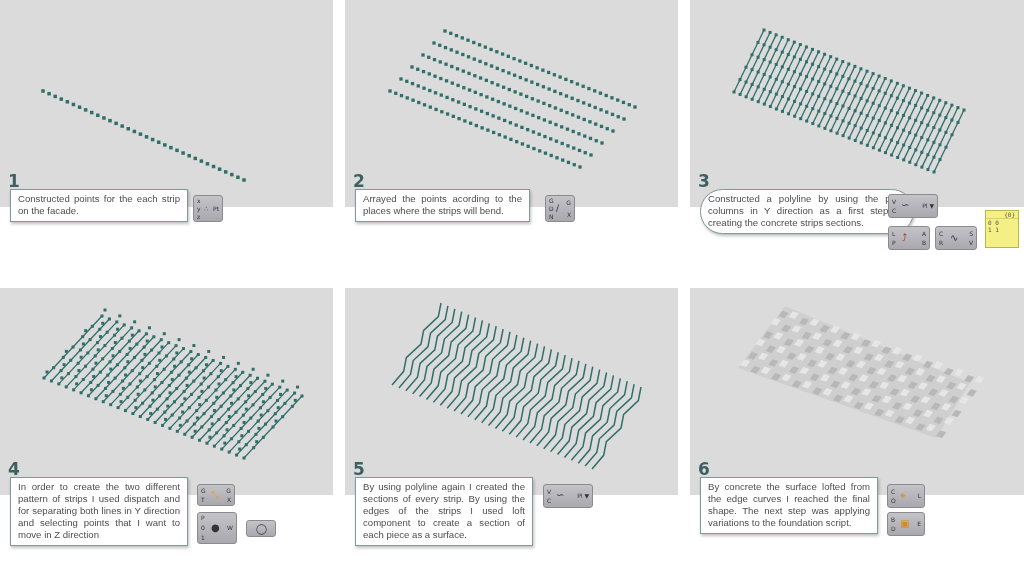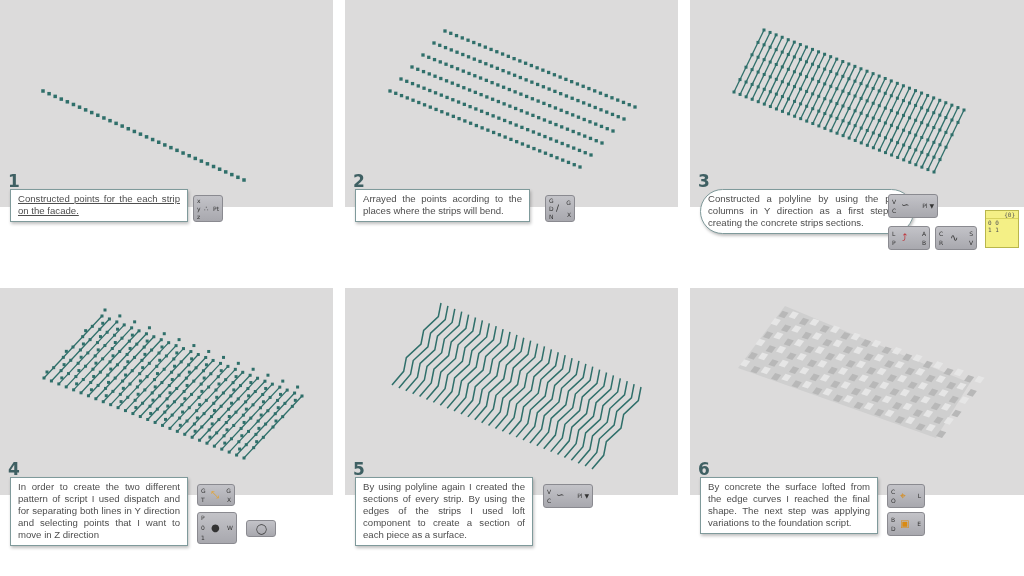--- a/index.html
+++ b/index.html
@@ -53,21 +53,21 @@
         <rect x="205.70454545454547" y="162.0681818181818" width="3.5" height="3.5" fill="#2f6f6a"></rect>
         <rect x="211.79545454545453" y="164.7651515151515" width="3.5" height="3.5" fill="#2f6f6a"></rect>
         <rect x="217.88636363636363" y="167.46212121212122" width="3.5" height="3.5" fill="#2f6f6a"></rect>
         <rect x="223.97727272727272" y="170.1590909090909" width="3.5" height="3.5" fill="#2f6f6a"></rect>
         <rect x="230.0681818181818" y="172.85606060606062" width="3.5" height="3.5" fill="#2f6f6a"></rect>
         <rect x="236.1590909090909" y="175.5530303030303" width="3.5" height="3.5" fill="#2f6f6a"></rect>
         <rect x="242.25" y="178.25" width="3.5" height="3.5" fill="#2f6f6a"></rect>
       </svg>
   </div>
   <div class="step-num">1</div>
-  <div class="caption" style="width:178px;text-decoration:underline;">Constructed points for the each strip on the facade.</div>
+  <div class="caption" style="width:178px;">Constructed points for the each strip on the facade.</div>
   <div class="gh" style="left:193px;top:195px;width:30px;height:27px;">
     <span class="in" style="top:1px;">x</span>
       <span class="in" style="top:9px;">y</span>
       <span class="in" style="top:17px;">z</span>
     <span class="ic" style="left:10px;top:8px;font-size:7px;">∴</span>
     <span class="out" style="top:9px;">Pt</span>
   </div>
 </div>
 
 <div class="panel" style="left:345px;top:0;">
@@ -890,21 +890,21 @@
         <rect x="261.8333333333333" y="147.83333333333334" width="3" height="3" fill="#2f6f6a"></rect>
         <rect x="271.5" y="137.5" width="3" height="3" fill="#2f6f6a"></rect>
         <rect x="274.5" y="131.5" width="3" height="3" fill="#2f6f6a"></rect>
         <rect x="281.1666666666667" y="127.16666666666669" width="3" height="3" fill="#2f6f6a"></rect>
         <rect x="290.8333333333333" y="116.83333333333333" width="3" height="3" fill="#2f6f6a"></rect>
         <rect x="293.8333333333333" y="110.83333333333333" width="3" height="3" fill="#2f6f6a"></rect>
         <rect x="300.5" y="106.5" width="3" height="3" fill="#2f6f6a"></rect>
       </svg>
   </div>
   <div class="step-num">4</div>
-  <div class="caption" style="width:178px;">In order to create the two different pattern of script I used dispatch and for separating both lines in Y direction and selecting points that I want to move in Z direction</div>
+  <div class="caption" style="width:178px;">In order to create the two different pattern of strips I used dispatch and for separating both lines in Y direction and selecting points that I want to move in Z direction</div>
   <div class="gh" style="left:197px;top:196px;width:38px;height:22px;">
     <span class="in" style="top:2px;">G</span>
       <span class="in" style="top:11px;">T</span>
     <span class="ic" style="left:13px;top:5px;color:#e8a020;">⤡</span>
     <span class="out" style="top:2px;">G</span>
       <span class="out" style="top:11px;">X</span>
   </div>
   <div class="gh" style="left:197px;top:224px;width:40px;height:32px;">
     <span class="in" style="top:1px;">P</span>
       <span class="in" style="top:11px;">0</span>

